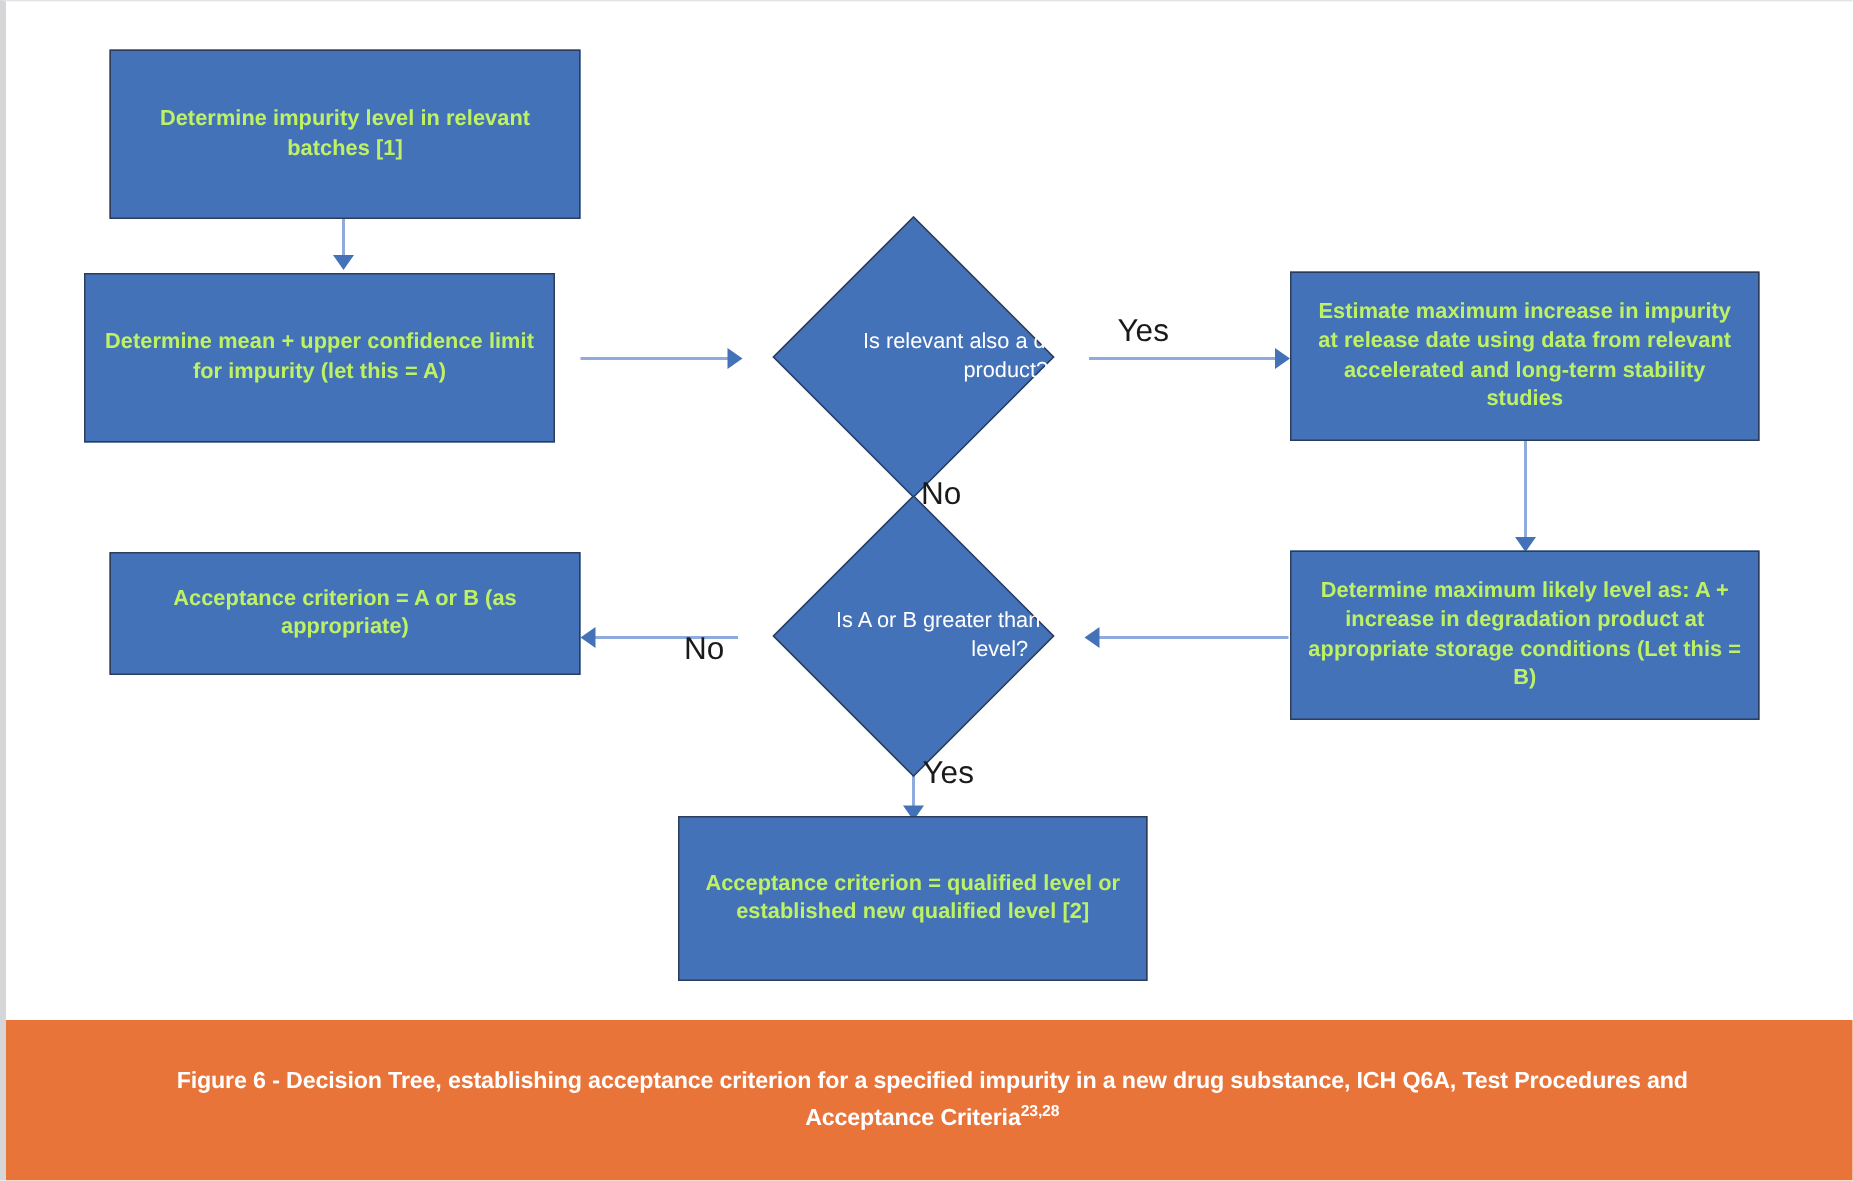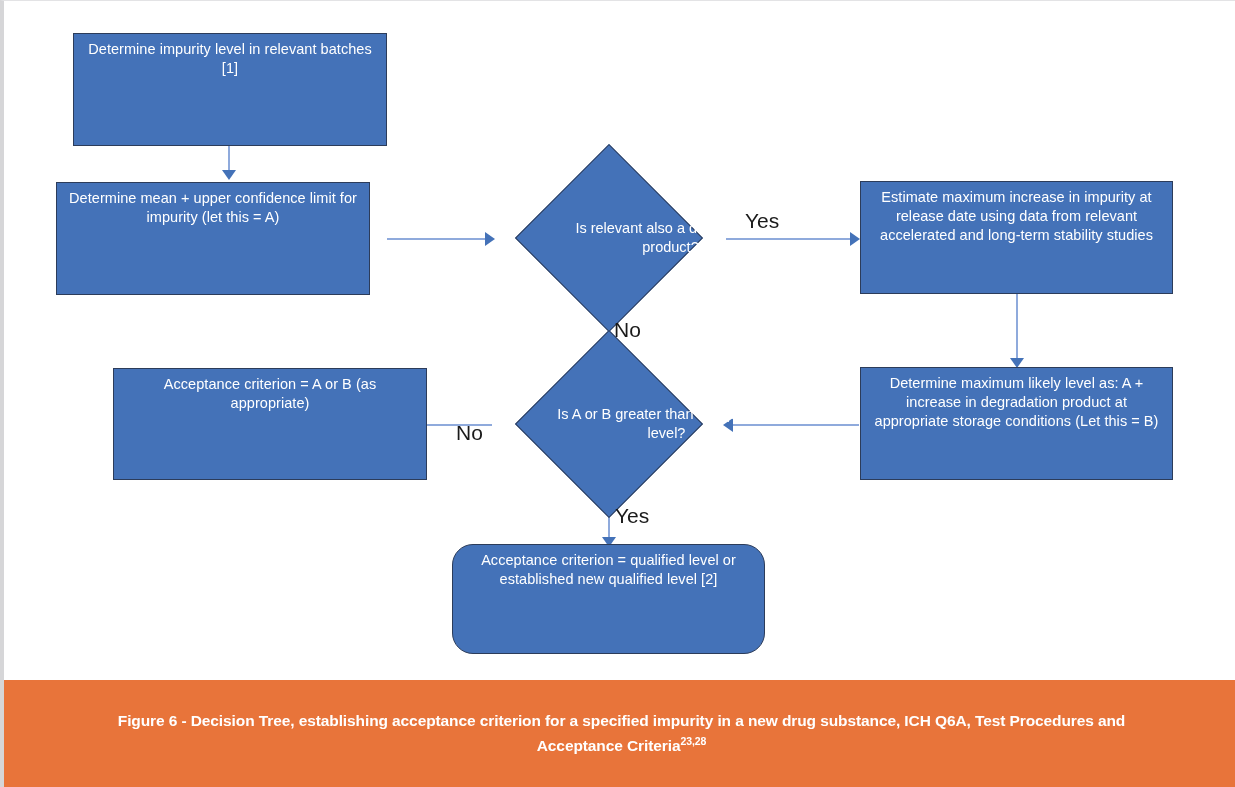--- a/index.html
+++ b/index.html
@@ -33,29 +33,30 @@
     height: 680px;
     background: #ffffff;
   }
 
   
   .node {
     position: absolute;
     box-sizing: border-box;
     background: #4472B8;
     border: 1.5px solid #2c3c5a;
-    color: #ffffff;
+    color: #bef264;
     display: flex;
-    align-items: flex-start;
+    align-items: center;
     justify-content: center;
     text-align: center;
     font-size: 14.5px;
     line-height: 1.32;
     padding: 6px 10px;
     letter-spacing: 0.05px;
+    font-weight: bold;
   }
   .node .txt { display: block; width: 100%; }
 
   
   .diamond {
     position: absolute;
   }
   .diamond .dshape {
     position: absolute;
     left: 50%;
@@ -202,25 +203,25 @@
       <span class="txt">Estimate maximum increase in impurity at release date using data from relevant accelerated and long-term stability studies</span>
     </div>
 
     <div class="diamond" style="left:487px; top:348px; width:235px; height:150px;">
       <div class="dshape" style="width:133px; height:133px;"></div>
       <div class="dlabel" style="padding:0 58px;justify-content:flex-end;">
         <span>Is A or B greater than the qualified level?</span>
       </div>
     </div>
 
-    <div class="node" style="left:69px; top:367px; width:314px; height:112px;margin-left:40px;">
+    <div class="node" style="left:69px; top:367px; width:314px; height:82px;">
       <span class="txt">Acceptance criterion = A or B (as appropriate)</span>
     </div>
 
-    <div class="node" style="left:448px; top:543px; width:313px; height:110px;border-radius:21px;">
+    <div class="node" style="left:448px; top:543px; width:313px; height:110px;">
       <span class="txt">Acceptance criterion = qualified level or established new qualified level [2]</span>
     </div>
 
     <div class="edge-label" style="left:741px; top:208px;">Yes</div>
 
     <div class="edge-label" style="left:610px; top:317px;">No</div>
 
     <div class="edge-label" style="left:452px; top:420px;">No</div>
 
     <div class="edge-label" style="left:611px; top:503px;">Yes</div>

